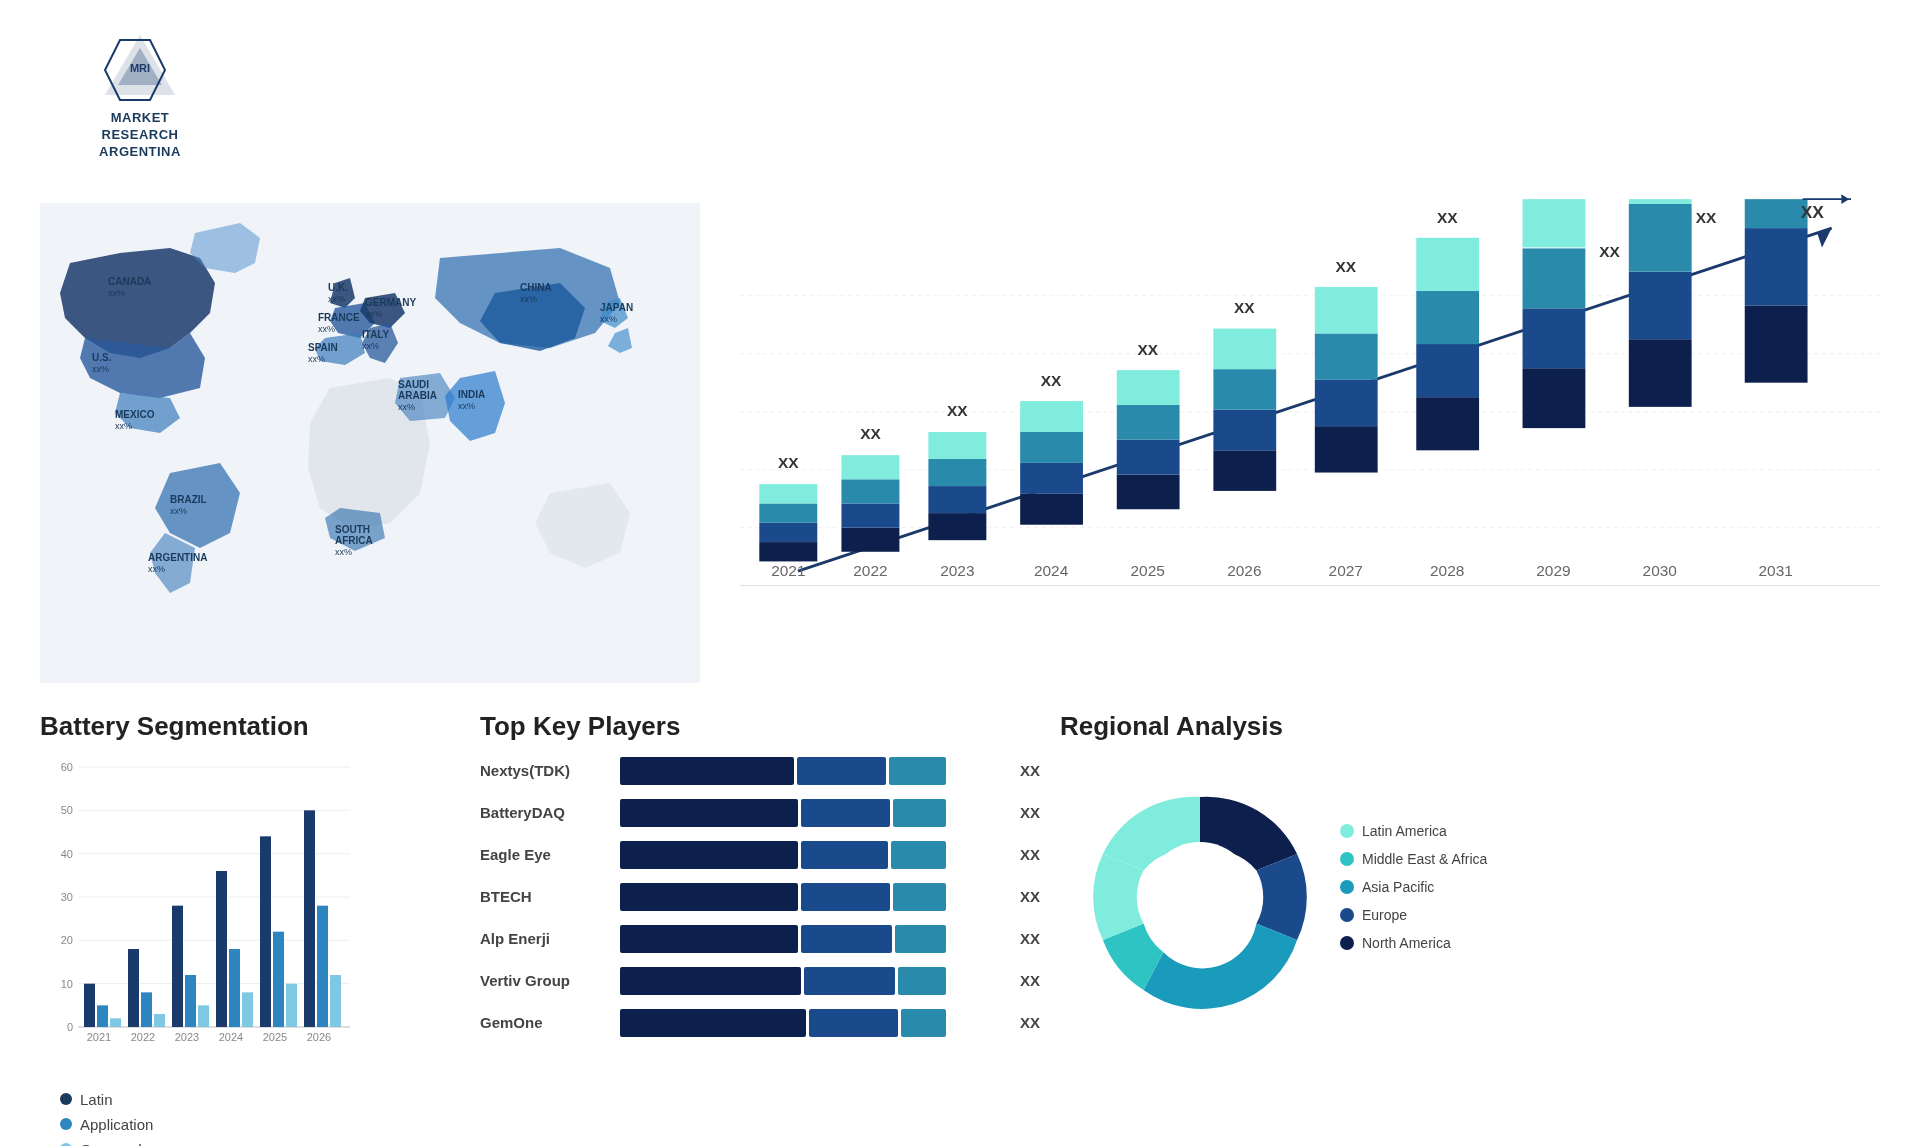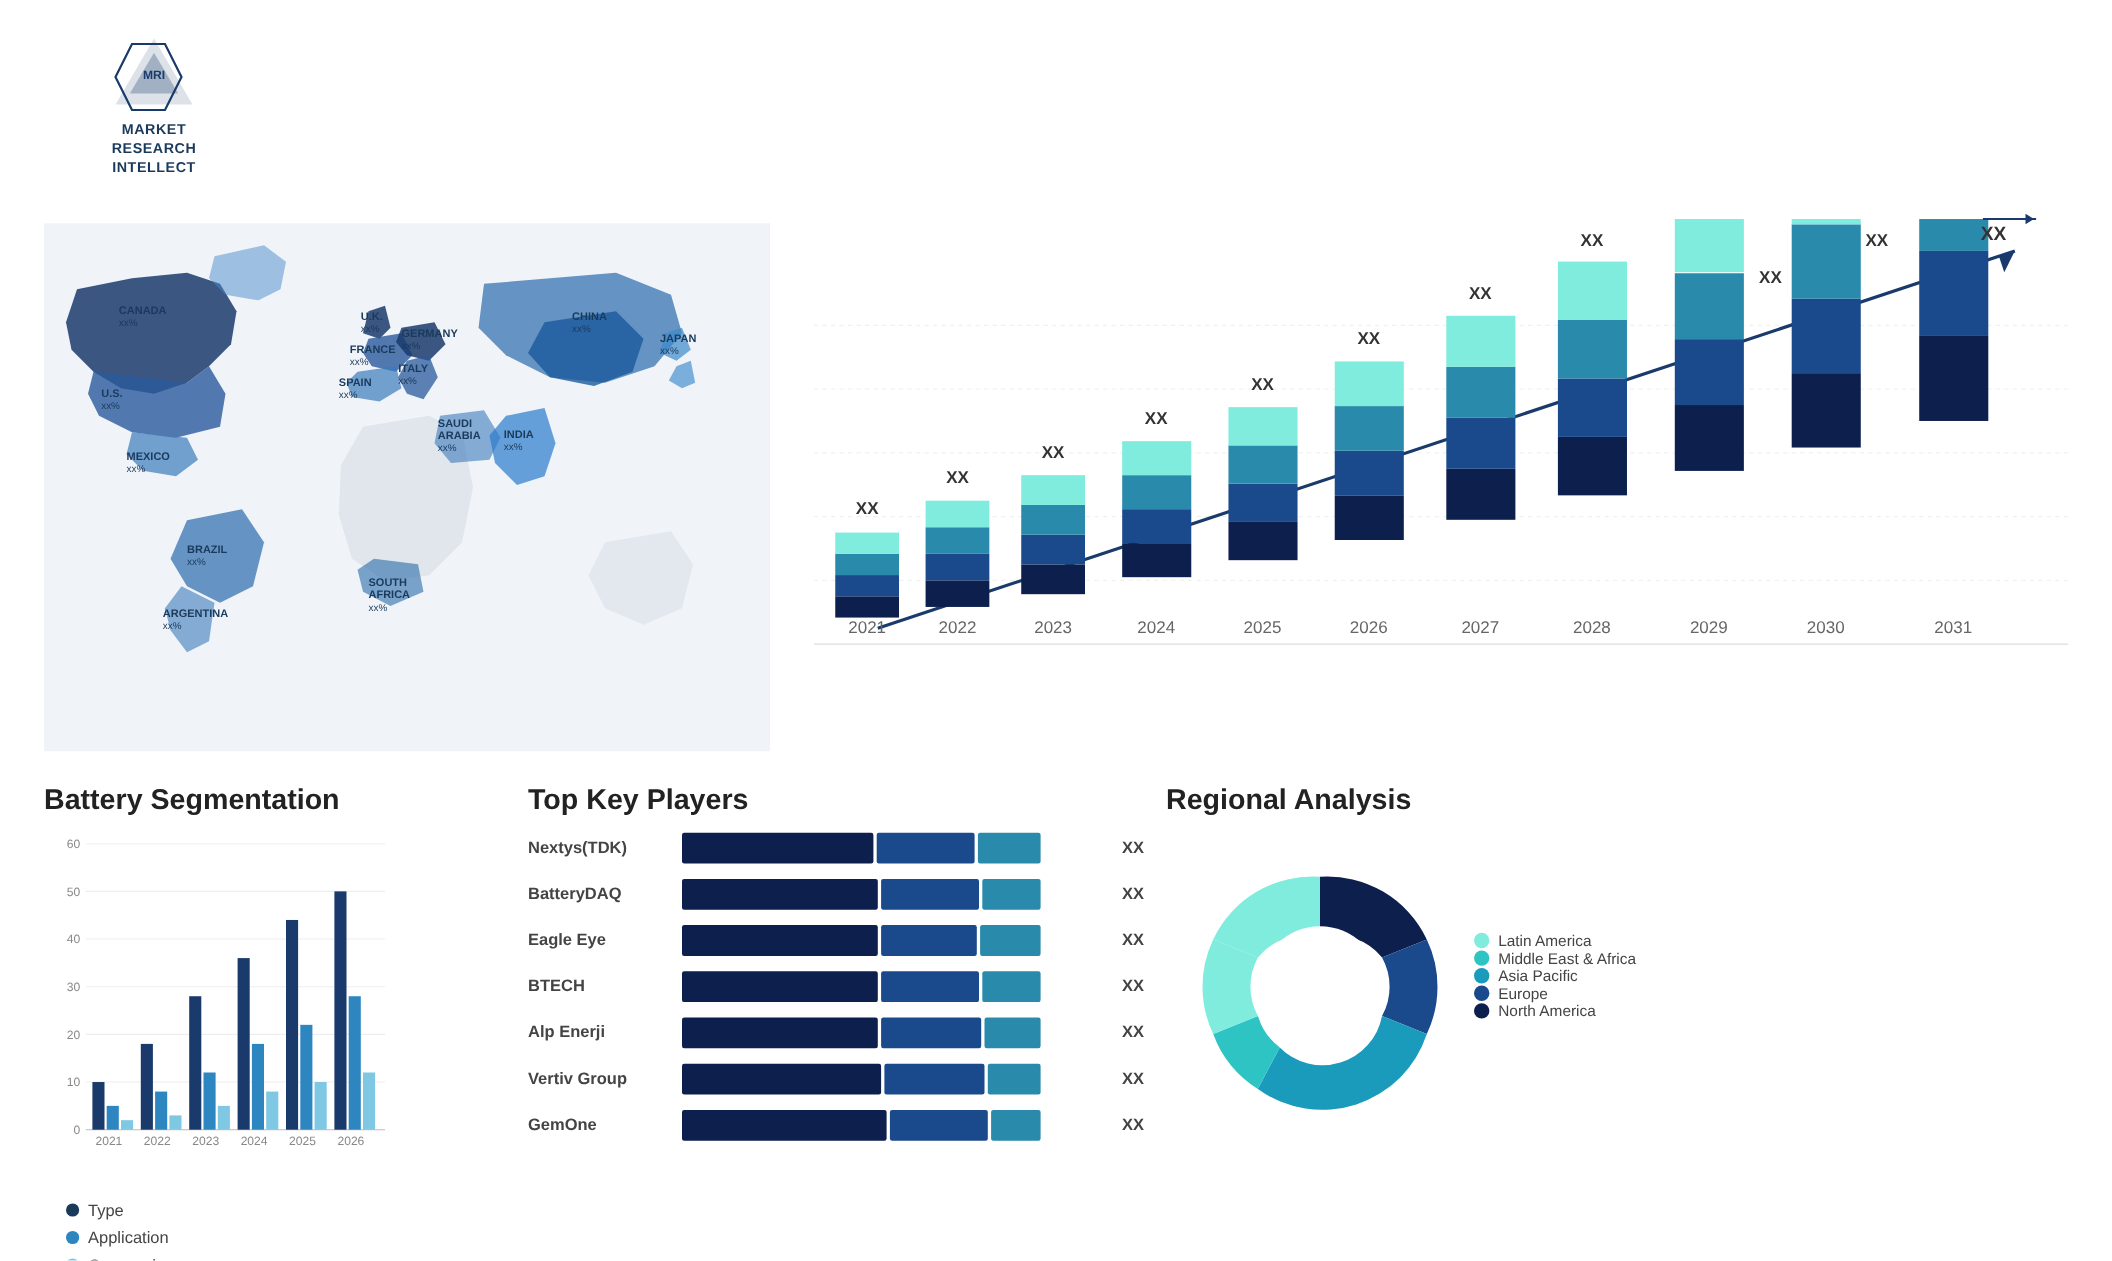--- a/index.html
+++ b/index.html
@@ -144,20 +144,21 @@
       gap: 20px;
     }
     .donut-container {
       width: 260px;
       height: 260px;
       flex-shrink: 0;
     }
     .legend-container {
       display: flex;
       flex-direction: column;
+      gap: 12px;
     }
     .legend-item {
       display: flex;
       align-items: center;
       gap: 8px;
       font-size: 14px;
       color: #444;
     }
     .legend-dot {
       width: 14px;
@@ -204,21 +205,21 @@
 <div class="header">
   <div class="logo-area">
     <svg class="logo-icon" viewBox="0 0 80 80" xmlns="http://www.w3.org/2000/svg">
       <polygon points="40,5 75,65 5,65" fill="#1a3a6c" opacity="0.15"></polygon>
       <polygon points="40,18 62,55 18,55" fill="#1a3a6c" opacity="0.3"></polygon>
       <polygon points="20,10 50,10 65,40 50,70 20,70 5,40" fill="none" stroke="#1a3a6c" stroke-width="2"></polygon>
       <text x="40" y="42" text-anchor="middle" font-size="11" font-weight="bold" fill="#1a3a6c">MRI</text>
     </svg>
     <div class="logo-text" style="white-space:pre-line">MARKET
 RESEARCH
-INTELLECT</div>
+ARGENTINA</div>
   </div>
 </div>
 
 <div class="main-content">
 
   <div class="map-section">
     <div class="world-map-container">
       <svg class="world-map-svg" viewBox="0 0 660 480" xmlns="http://www.w3.org/2000/svg">
 
         <rect width="660" height="480" fill="#f0f4f8"></rect>
@@ -444,21 +445,21 @@
         <rect x="233" y="174.66666666666669" width="11" height="95.33333333333333" fill="#2e86c1"></rect>
         <rect x="246" y="226.66666666666669" width="11" height="43.33333333333333" fill="#7ec8e3"></rect>
         <text x="235" y="284" text-anchor="middle" font-size="11" fill="#888">2025</text>
         <rect x="264" y="53.33333333333334" width="11" height="216.66666666666666" fill="#1a3a6c"></rect>
         <rect x="277" y="148.66666666666669" width="11" height="121.33333333333333" fill="#2e86c1"></rect>
         <rect x="290" y="218" width="11" height="52" fill="#7ec8e3"></rect>
         <text x="279" y="284" text-anchor="middle" font-size="11" fill="#888">2026</text>
       </svg><div class="seg-legend">
         <div class="seg-legend-item">
           <div class="seg-legend-dot" style="background-color: rgb(26, 58, 92);"></div>
-          <span>Type</span>
+          <span>Latin</span>
         </div>
         <div class="seg-legend-item">
           <div class="seg-legend-dot" style="background-color: rgb(46, 134, 193);"></div>
           <span>Application</span>
         </div>
         <div class="seg-legend-item">
           <div class="seg-legend-dot" style="background-color: rgb(126, 200, 227);"></div>
           <span>Geography</span>
         </div>
       </div></div>

